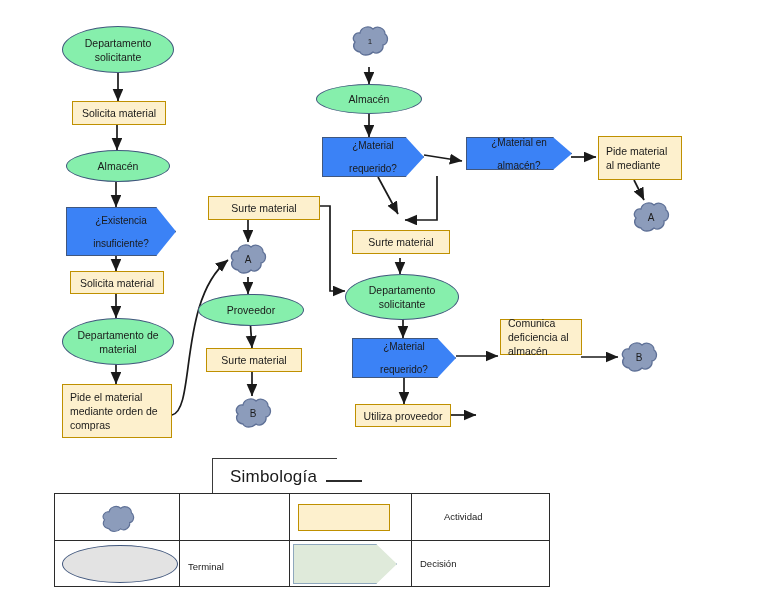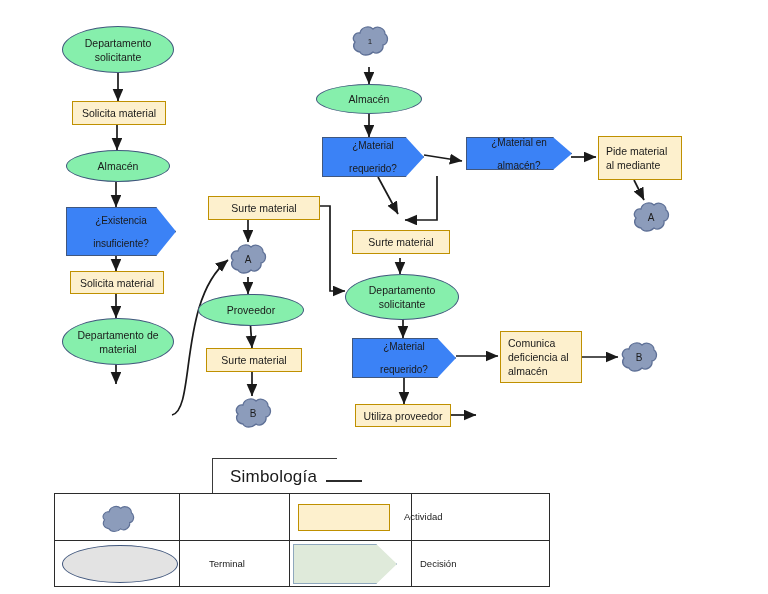--- a/index.html
+++ b/index.html
@@ -121,20 +121,23 @@
     </div>
 
     <div class="node activity" style="left:70px;top:271px;width:94px;height:23px;">
       <span>Solicita material</span>
     </div>
 
     <div class="node terminal" style="left:62px;top:318px;width:112px;height:47px;">
       <span>Departamento de material</span>
     </div>
 
+    <div class="node activity lefttext" style="left:62px;top:384px;width:110px;height:54px;">
+      <span>Pide el material mediante orden de compras</span>
+    </div>
 
     <div class="node activity" style="left:208px;top:196px;width:112px;height:24px;">
       <span>Surte material</span>
     </div>
 
     <div class="cloud" style="left:228px;top:240px;width:40px;height:38px;">
       <svg viewBox="0 0 40 38" width="40" height="38">
         <path d="M10,30 C4,29 2,24 5,20 C1,16 5,10 10,11 C11,5 19,3 23,7
                  C27,3 35,6 35,12 C39,15 38,22 33,23 C34,29 27,33 23,30
                  C19,34 12,34 10,30 Z" fill="#8c9cbb" stroke="#5f7197" stroke-width="1.3"></path>
@@ -198,21 +201,21 @@
     </div>
 
     <div class="node terminal" style="left:345px;top:274px;width:114px;height:46px;">
       <span>Departamento solicitante</span>
     </div>
 
     <div class="node decision" style="left:352px;top:338px;width:104px;height:40px;">
       <span class="dlabel">¿Material requerido?</span>
     </div>
 
-    <div class="node activity lefttext" style="left:500px;top:331px;width:82px;height:52px;">
+    <div class="node activity lefttext" style="left:500px;top:319px;width:82px;height:36px;">
       <span>Comunica deficiencia al almacén</span>
     </div>
 
     <div class="cloud" style="left:619px;top:338px;width:40px;height:38px;">
       <svg viewBox="0 0 40 38" width="40" height="38">
         <path d="M10,30 C4,29 2,24 5,20 C1,16 5,10 10,11 C11,5 19,3 23,7
                  C27,3 35,6 35,12 C39,15 38,22 33,23 C34,29 27,33 23,30
                  C19,34 12,34 10,30 Z" fill="#8c9cbb" stroke="#5f7197" stroke-width="1.3"></path>
       </svg>
       <div class="cloudtxt">B</div>
@@ -243,26 +246,26 @@
 
     <div class="cloud" style="left:58px;top:47px;width:40px;height:34px;">
       <svg viewBox="0 0 40 38" width="40" height="34">
         <path d="M10,30 C4,29 2,24 5,20 C1,16 5,10 10,11 C11,5 19,3 23,7
                  C27,3 35,6 35,12 C39,15 38,22 33,23 C34,29 27,33 23,30
                  C19,34 12,34 10,30 Z" fill="#8c9cbb" stroke="#5f7197" stroke-width="1.3"></path>
       </svg>
     </div>
 
     <div class="swatch-act" style="left:258px;top:49px;width:92px;height:27px;"></div>
-    <div class="legcell" style="left:355px;top:38px;width:111px;height:47px;">
+    <div class="legcell" style="left:371px;top:38px;width:111px;height:47px;padding-left:24px;">
       <span class="legtext">Actividad</span>
     </div>
 
     <div class="swatch-term" style="left:22px;top:90px;width:116px;height:38px;"></div>
-    <div class="legcell" style="left:139px;top:85px;width:110px;height:47px;padding-left:21px;">
+    <div class="legcell" style="left:139px;top:85px;width:110px;height:53px;">
       <span class="legtext">Terminal</span>
     </div>
 
     <div class="swatch-dec" style="left:253px;top:89px;width:104px;height:40px;"></div>
     <div class="legcell" style="left:371px;top:85px;width:139px;height:47px;">
       <span class="legtext">Decisión</span>
     </div>
 
   </div>
 

